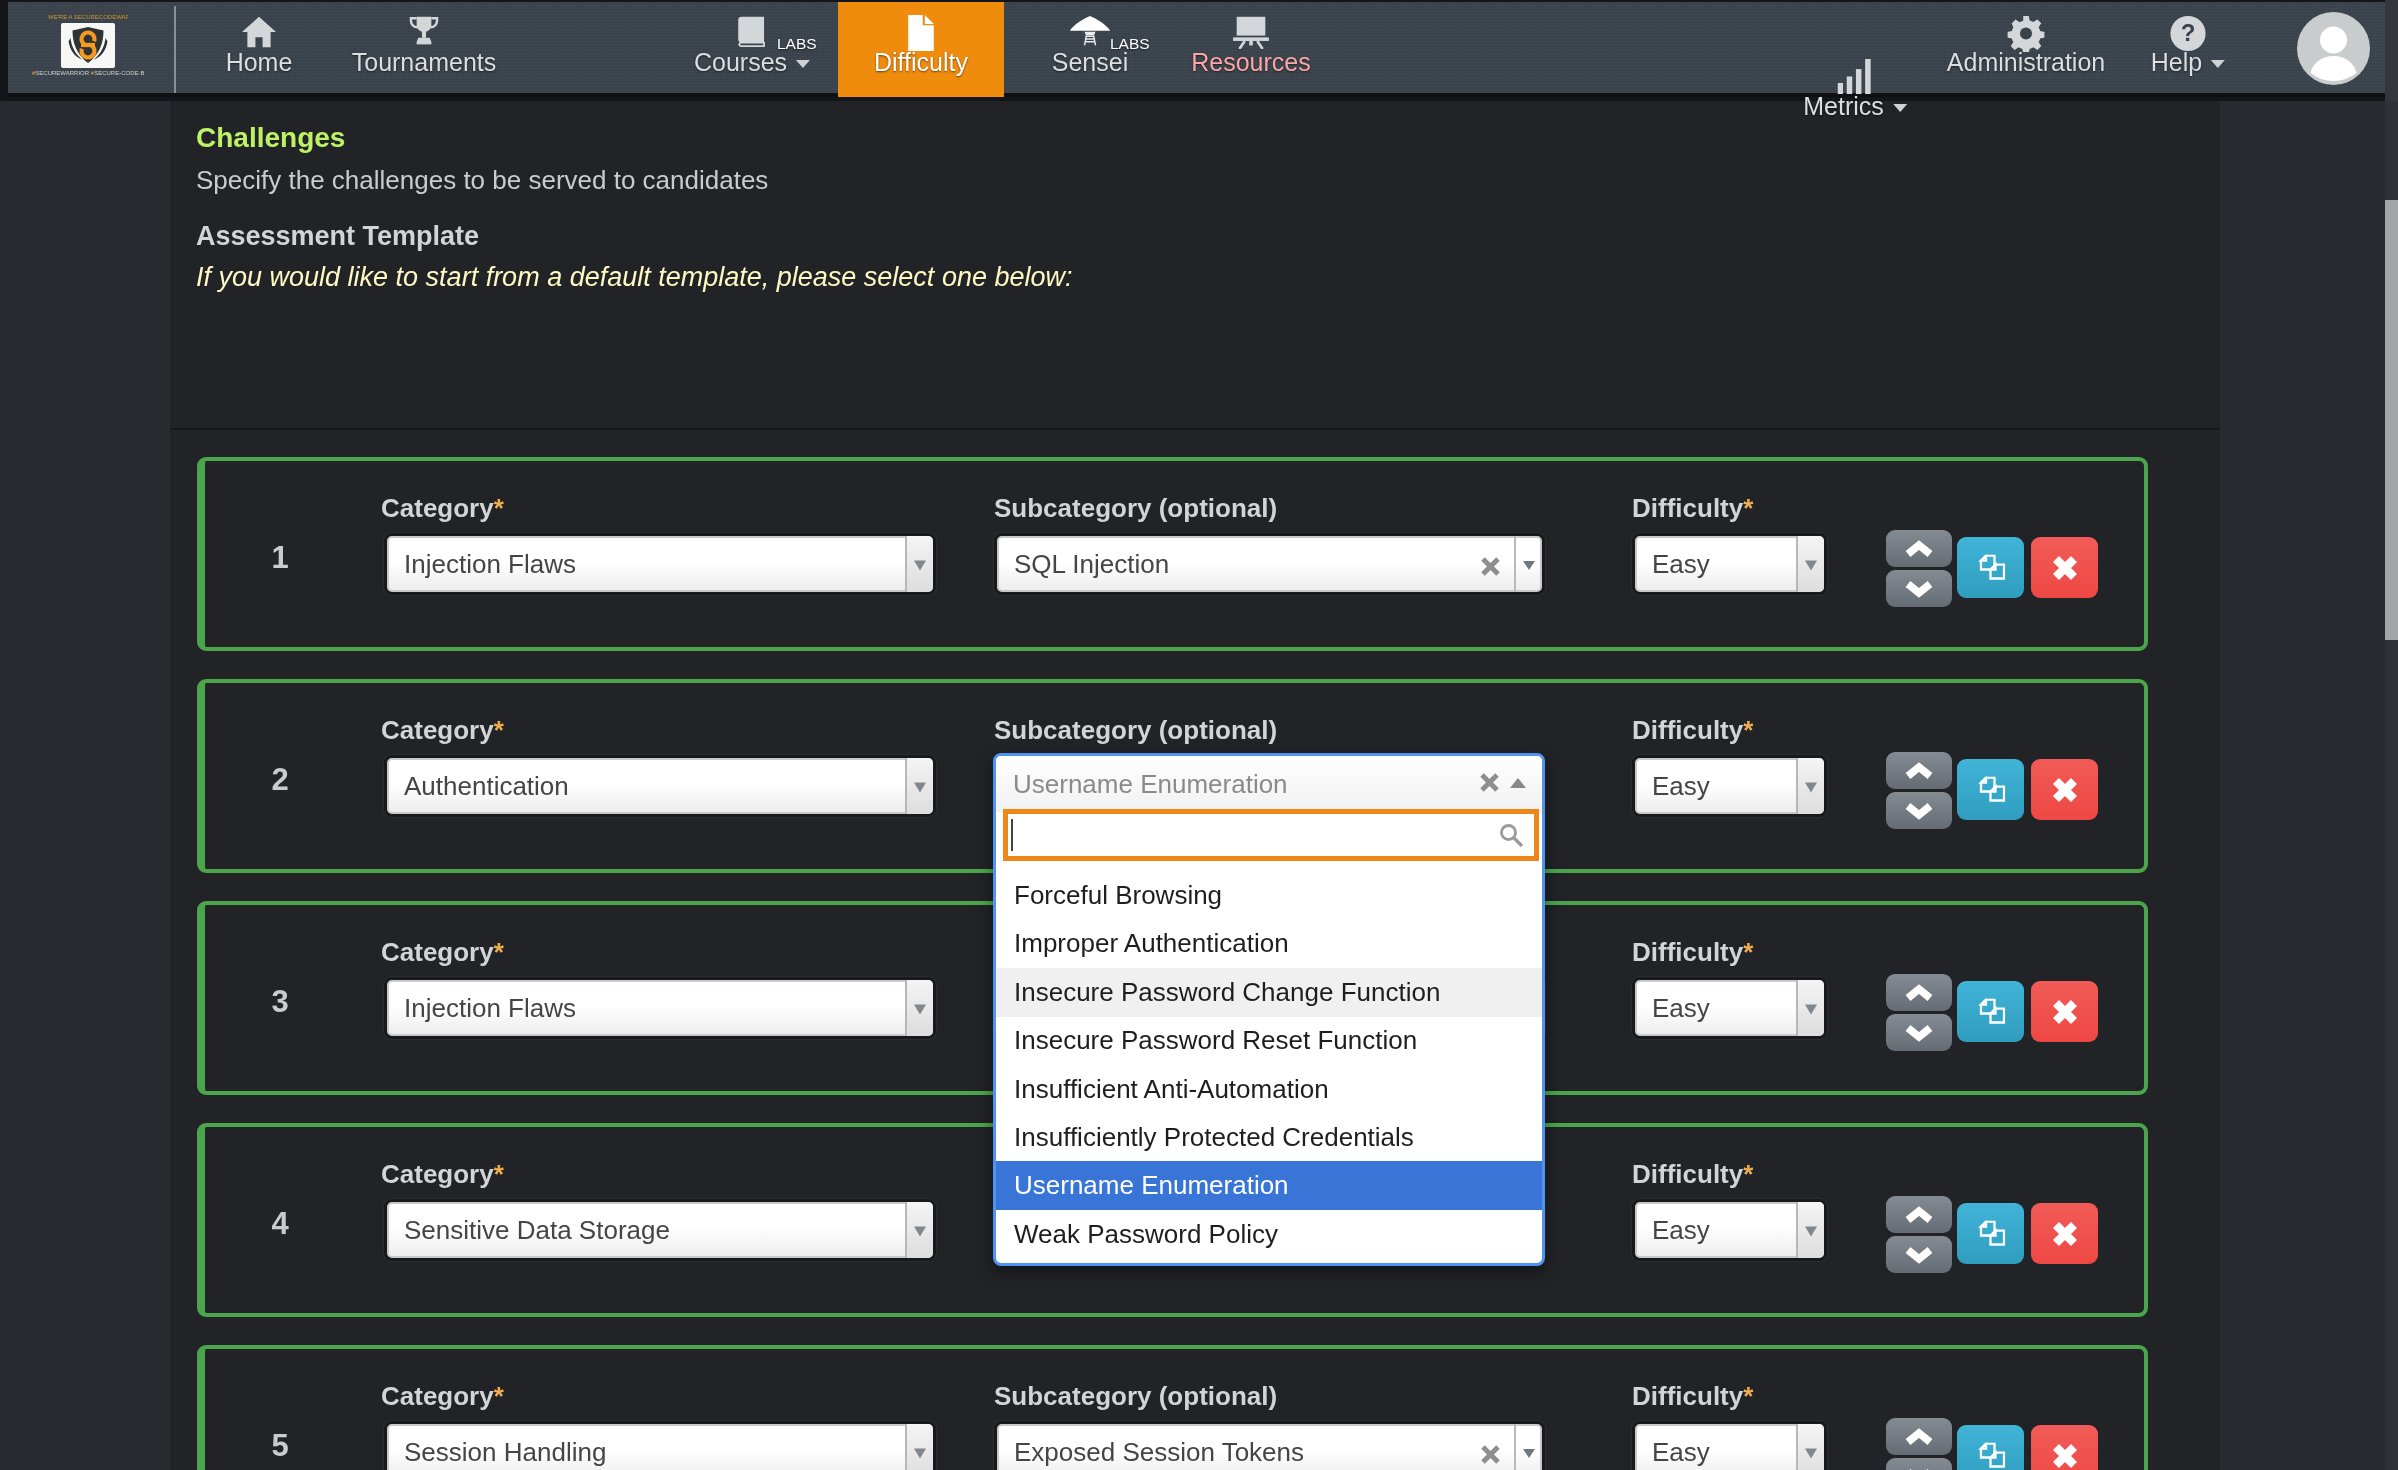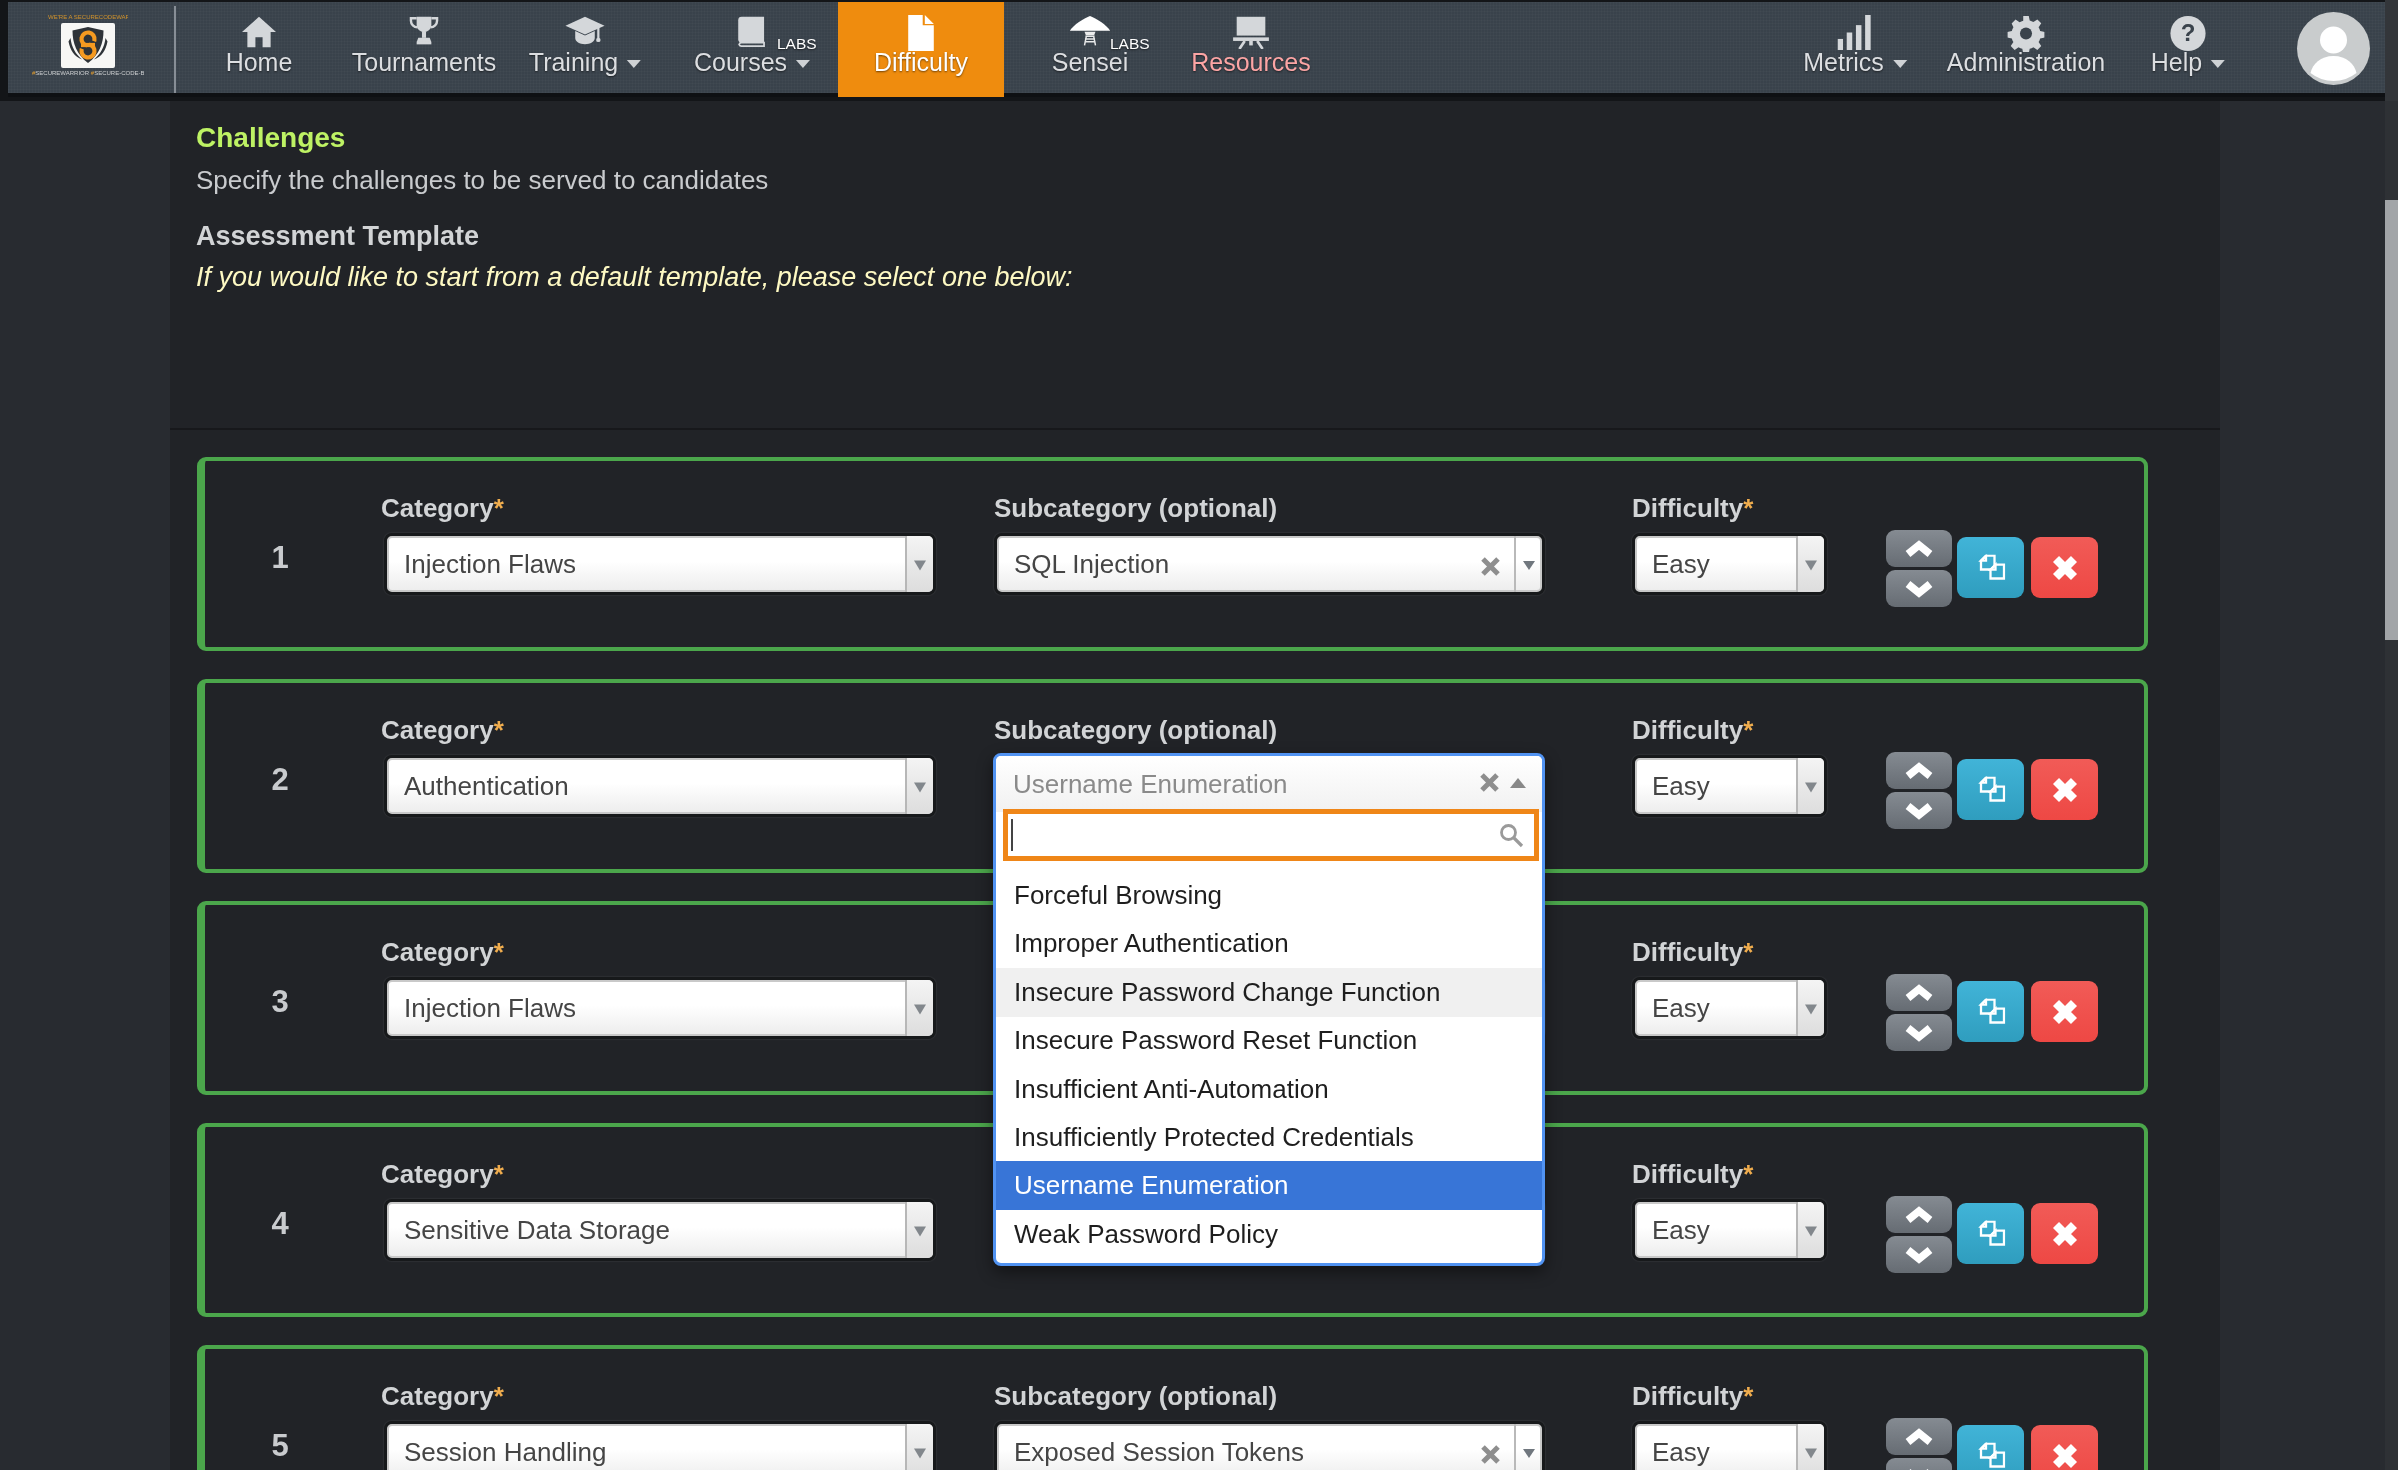--- a/index.html
+++ b/index.html
@@ -59,29 +59,20 @@
       <svg width="31" height="31" viewBox="0 0 38 38">
         <path d="M10 2 h18 v10 a9 9 0 0 1 -18 0 Z" fill="#d4d7da"></path>
         <path d="M10 4 H3 v3 a8 8 0 0 0 8 8" fill="none" stroke="#d4d7da" stroke-width="3"></path>
         <path d="M28 4 h7 v3 a8 8 0 0 1 -8 8" fill="none" stroke="#d4d7da" stroke-width="3"></path>
         <rect x="16.5" y="20" width="5" height="8" fill="#d4d7da"></rect>
         <path d="M12 28 h14 l2 5 h-18 Z" fill="#d4d7da"></path>
         <rect x="10" y="33" width="18" height="3" fill="#d4d7da"></rect>
       </svg>
       <span class="lbl" style="color:#dcdee1">Tournaments</span>
     </div>
-<div class="navitem" style="left:475px;width:220px;">
-      <svg width="41" height="32" viewBox="0 0 46 36">
-        <path d="M23 2 L45 12 L23 22 L1 12 Z" fill="#d4d7da"></path>
-        <path d="M12 18 v8 c0 4 5 7 11 7 s11 -3 11 -7 v-8 l-11 5 Z" fill="#d4d7da"></path>
-        <path d="M38 14 v12" stroke="#d4d7da" stroke-width="2.5"></path>
-        <circle cx="38" cy="28" r="2.5" fill="#d4d7da"></circle>
-      </svg>
-      <span class="lbl" style="color:#dcdee1">Training<span class="caret"></span></span>
-    </div>
 <div class="navitem" style="left:642px;width:220px;">
       <svg width="31" height="33" viewBox="0 0 36 38">
         <path d="M6 2 h26 v30 h-26 a4 4 0 0 1 -4 -4 v-22 a4 4 0 0 1 4 -4 Z" fill="#d4d7da"></path>
         <path d="M6 32 h26 v4 h-26 a3 3 0 0 1 -3 -2 a3 3 0 0 1 3 -2 Z" fill="none" stroke="#d4d7da" stroke-width="2"></path>
       </svg>
       <span class="labs" style="left:135px;top:35px">LABS</span>
       <span class="lbl" style="color:#dcdee1">Courses<span class="caret"></span></span>
     </div>
 <div class="abs" style="left:838px;top:2px;width:166px;height:95px;background:#ef8c0e"></div>
 <div class="navitem" style="left:811px;width:220px;z-index:3">
@@ -102,21 +93,21 @@
     </div>
 <div class="navitem" style="left:1141px;width:220px;">
       <svg width="36" height="34" viewBox="0 0 40 38">
         <rect x="4" y="2" width="32" height="21" fill="#d4d7da"></rect>
         <rect x="0" y="25" width="40" height="4" fill="#d4d7da"></rect>
         <path d="M13 29 L7 38 M27 29 L33 38" stroke="#d4d7da" stroke-width="3"></path>
         <rect x="18" y="29" width="4" height="5" fill="#d4d7da"></rect>
       </svg>
       <span class="lbl" style="color:#fca5a5">Resources</span>
     </div>
-<div class="navitem" style="left:1745px;width:220px;">
+<div class="navitem" style="left:1745px;width:220px;margin-top:44px;">
       <svg width="35" height="35" viewBox="0 0 38 38">
         <rect x="0" y="26" width="6" height="12" fill="#d4d7da"></rect>
         <rect x="10" y="19" width="6" height="19" fill="#d4d7da"></rect>
         <rect x="20" y="11" width="6" height="27" fill="#d4d7da"></rect>
         <rect x="30" y="0" width="6" height="38" fill="#d4d7da"></rect>
       </svg>
       <span class="lbl" style="color:#dcdee1">Metrics<span class="caret"></span></span>
     </div>
 <div class="navitem" style="left:1916px;width:220px;">
       <svg width="37" height="37" viewBox="0 0 40 40">

